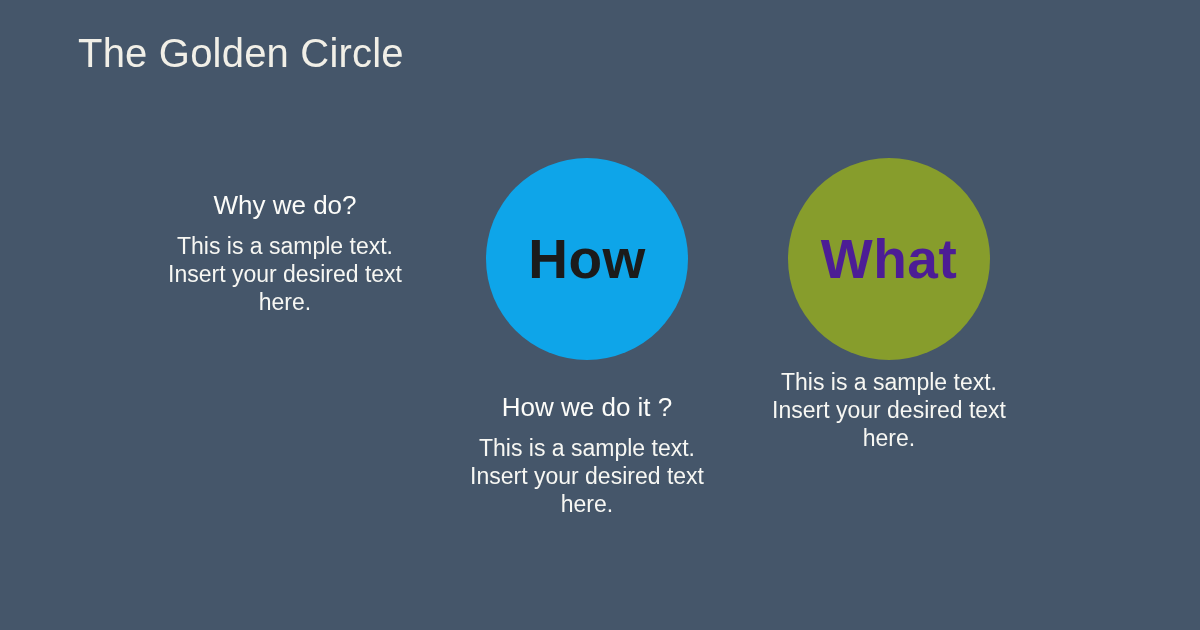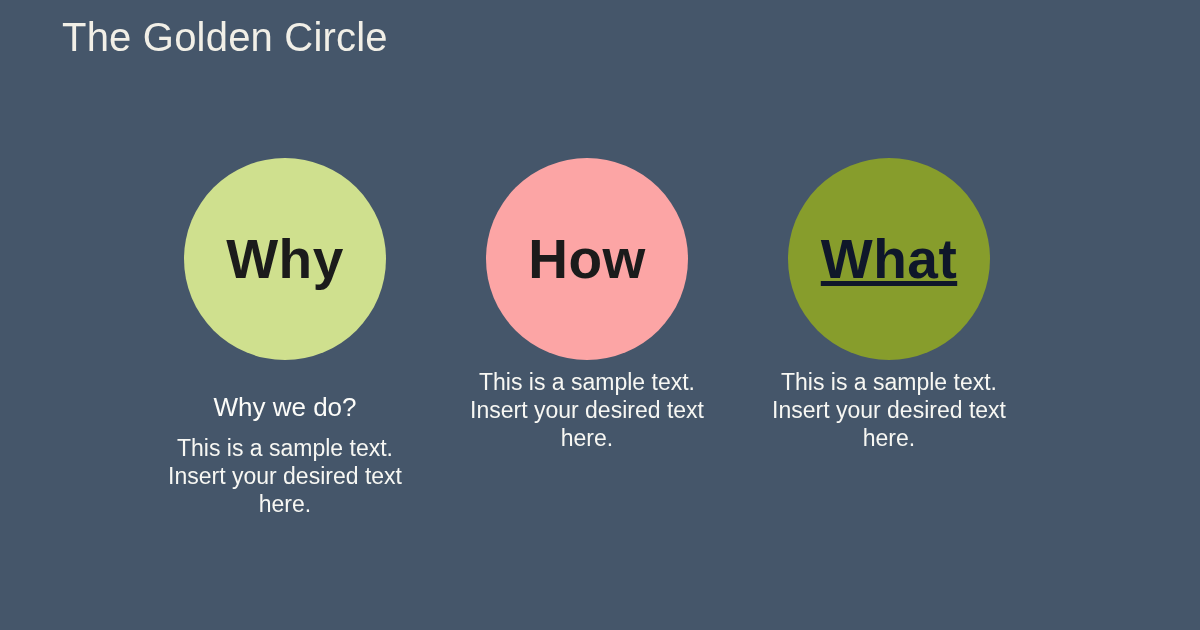--- a/index.html
+++ b/index.html
@@ -15,21 +15,21 @@
     position: relative;
     width: 1200px;
     height: 630px;
     background-color: #45566a;
     font-family: "Liberation Sans", sans-serif;
   }
   .title {
     position: absolute;
     left: 62px;
     top: 14px;
-    margin: 0;
+    margin: 16px;
     font-size: 40px;
     font-weight: 400;
     line-height: 1.15;
     color: #f1efe7;
     letter-spacing: 0.2px;
   }
   .columns {
     position: absolute;
     left: 135px;
     top: 158px;
@@ -75,35 +75,33 @@
 </head>
 <body>
 
 <div class="slide" style="background-color: rgb(69, 86, 106);">
 
   <h1 class="title" style="color: rgb(241, 239, 231);">The Golden Circle</h1>
 
   <div class="columns">
 
     <div class="col">
-      <div class="circle" style="background-color: rgb(207, 224, 142);">
-        <span class="circle-label" style="color: rgb(27, 27, 27);">Why</span>
-      </div>
       <div class="subtitle">Why we do?</div>
       <div class="body-text">This is a sample text. Insert your desired text here.</div>
     </div>
 
     <div class="col">
-      <div class="circle" style="background-color: #fca5a5; text-align: center;">
+      <div class="circle" style="background-color: #0ea5e9; text-align: center;">
         <span class="circle-label" style="color: rgb(27, 27, 27);">How</span>
       </div>
+      <div class="subtitle">How we do it ?</div>
       <div class="body-text">This is a sample text. Insert your desired text here.</div>
     </div>
 
     <div class="col">
       <div class="circle" style="background-color: rgb(135, 157, 44);">
-        <span class="circle-label" style="color: #0f172a; text-decoration: underline;">What</span>
+        <span class="circle-label" style="color: #4c1d95;">What</span>
       </div>
       <div class="body-text">This is a sample text. Insert your desired text here.</div>
     </div>
 
   </div>
 </div>
 
 </body></html>

